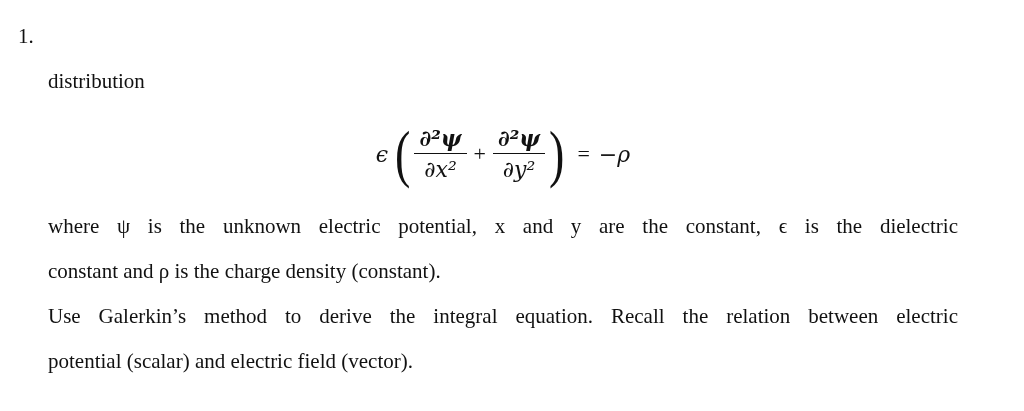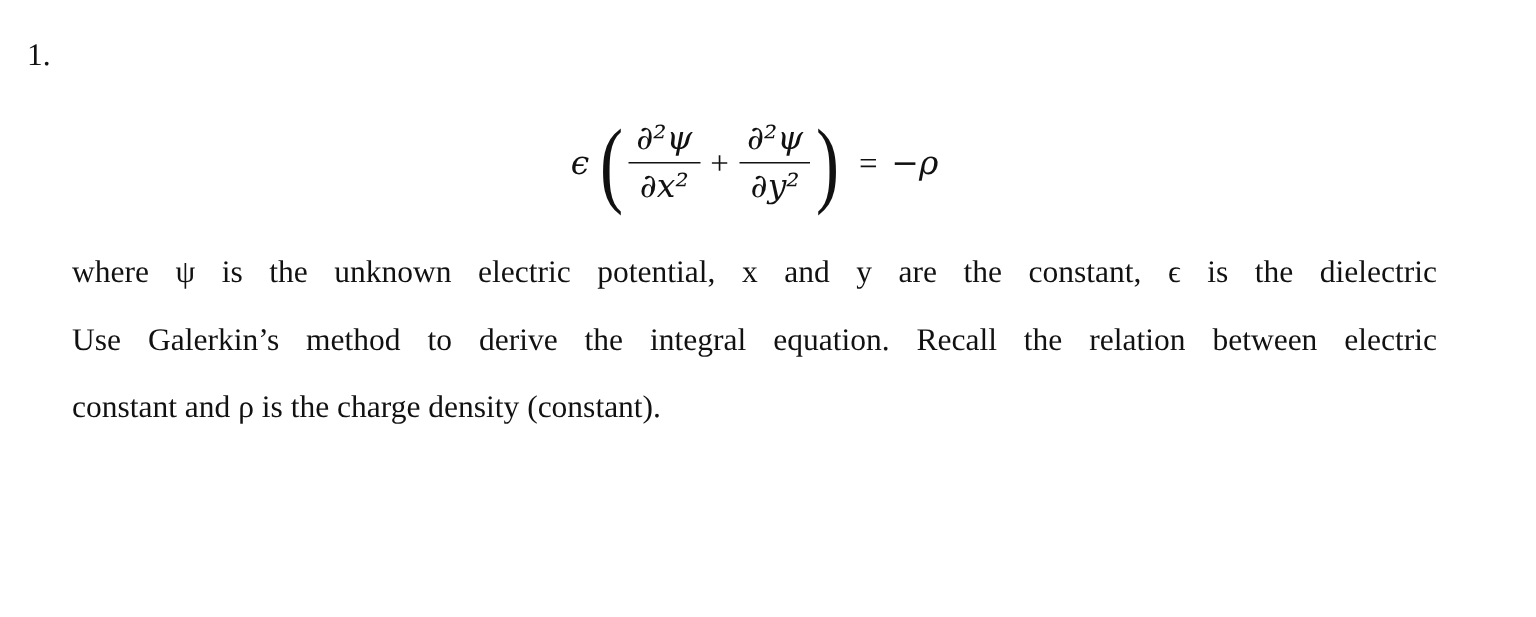--- a/index.html
+++ b/index.html
@@ -65,20 +65,21 @@
   .frac {
     display: inline-flex;
     flex-direction: column;
     text-align: center;
     margin: 0 4px;
     font-family: "DejaVu Serif", "Liberation Serif", serif;
   }
   .frac .num {
     line-height: 26px;
     padding: 0 5px 2px 5px;
+    font-weight: bold;
   }
   .frac .den {
     border-top: 1.6px solid #111111;
     line-height: 27px;
     padding: 2px 5px 0 5px;
     font-style: italic;
   }
   .eq-op {
     font-style: normal;
     margin: 0 3px;
@@ -94,37 +95,39 @@
 </style>
 </head>
 <body>
 
 <div class="page">
   <div class="text-col">
 
     <div class="line just first-line">
       <span class="marker">1.</span>
     </div>
+    <div class="line">distribution</div>
 
     <div class="eq-row">
       <span class="eq-eps">ϵ</span>
       <span class="big-paren">(</span>
       <span class="frac">
         <span class="num">∂²ψ</span>
         <span class="den">∂x²</span>
       </span>
       <span class="eq-op">+</span>
       <span class="frac">
         <span class="num">∂²ψ</span>
         <span class="den">∂y²</span>
       </span>
       <span class="big-paren">)</span>
       <span class="eq-equals">=</span>
       <span class="eq-rhs">−ρ</span>
     </div>
 
     <div class="line just">where ψ is the unknown electric potential, x and y are the constant, ϵ is the dielectric</div>
+    <div class="line">constant and ρ is the charge density (constant).</div>
+
     <div class="line just">Use Galerkin’s method to derive the integral equation. Recall the relation between electric</div>
-
-    <div class="line">constant and ρ is the charge density (constant).</div>
+    <div class="line">potential (scalar) and electric field (vector).</div>
 
   </div>
 </div>
 
 </body></html>

